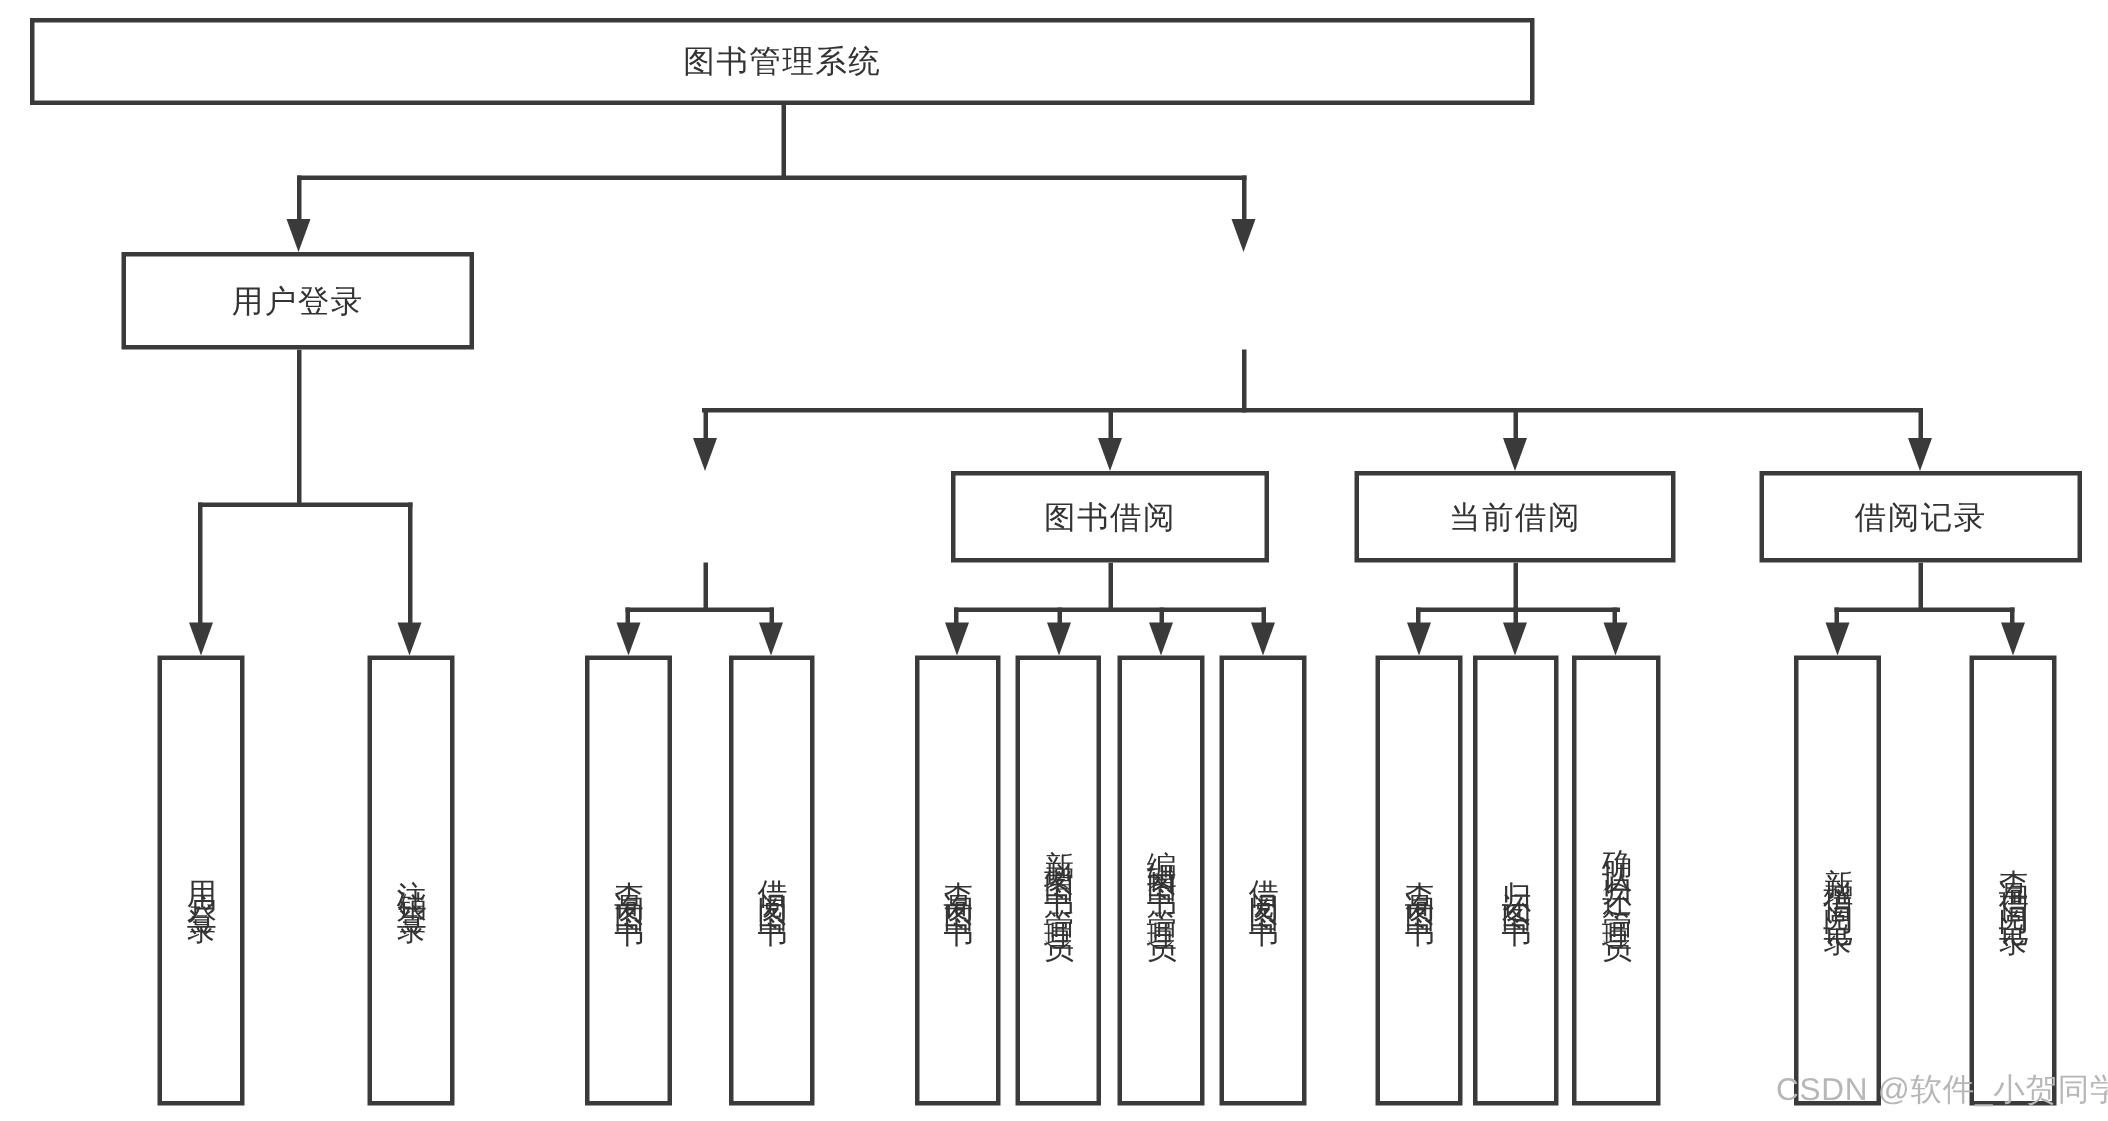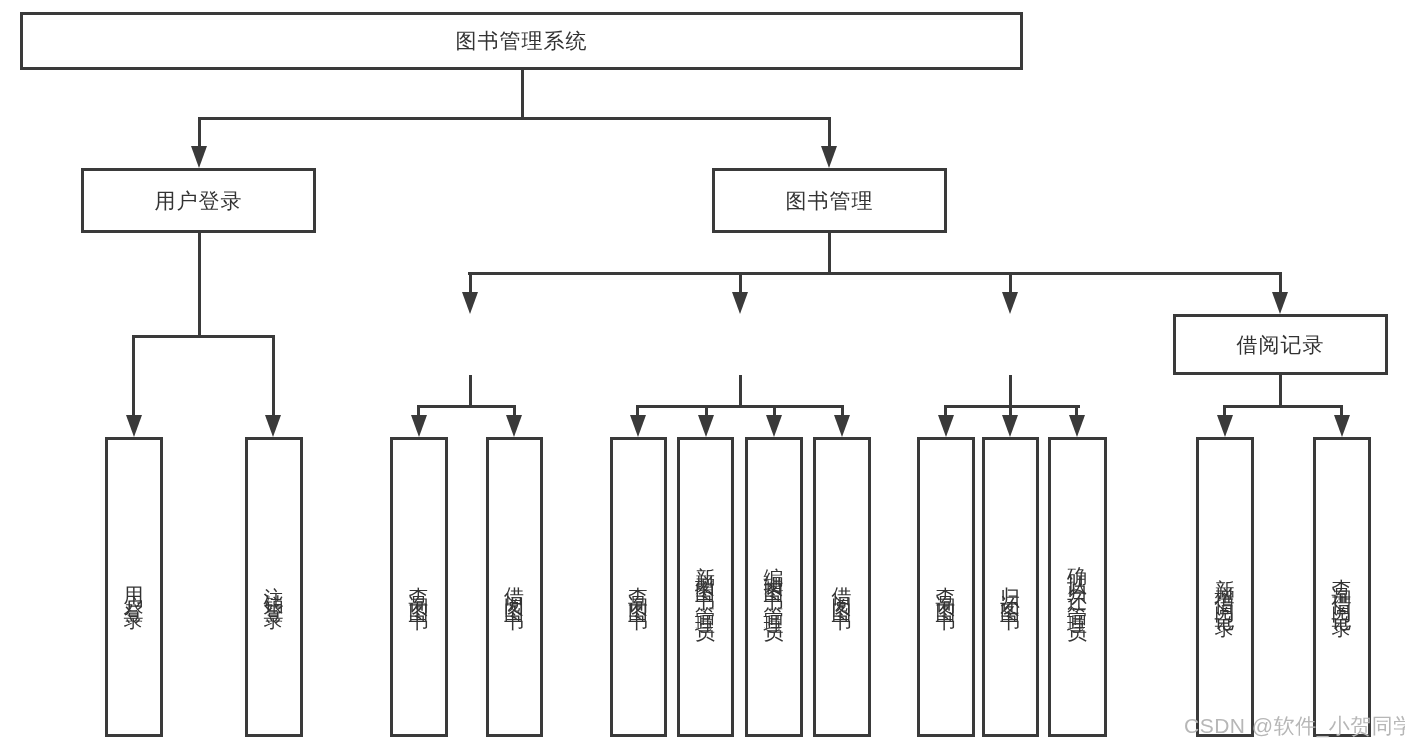--- a/index.html
+++ b/index.html
@@ -108,24 +108,27 @@
   <div class="line" style="left:1340px;top:405px;width:3px;height:12px"></div>
   <div class="arrow" style="left:1334px;top:415px"></div>
 
   <div class="box" style="left:20px;top:12px;width:1003px;height:58px">
     <span class="label">图书管理系统</span>
   </div>
 
   <div class="box" style="left:81px;top:168px;width:235px;height:65px">
     <span class="label">用户登录</span>
   </div>
-  <div class="box" style="left:712px;top:168px;width:235px;height:65px">
-    <span class="label">图书管理</span>
+
+  <div class="box" style="left:634px;top:314px;width:212px;height:61px">
+    <span class="label">图书借阅</span>
   </div>
-
+  <div class="box" style="left:903px;top:314px;width:214px;height:61px">
+    <span class="label">当前借阅</span>
+  </div>
   <div class="box" style="left:1173px;top:314px;width:215px;height:61px">
     <span class="label">借阅记录</span>
   </div>
 
   <div class="box leaf" style="left:105px;top:437px;width:58px;height:300px">
     <span class="vtext">用户登录</span>
   </div>
   <div class="box leaf" style="left:245px;top:437px;width:58px;height:300px">
     <span class="vtext">注销登录</span>
   </div>

